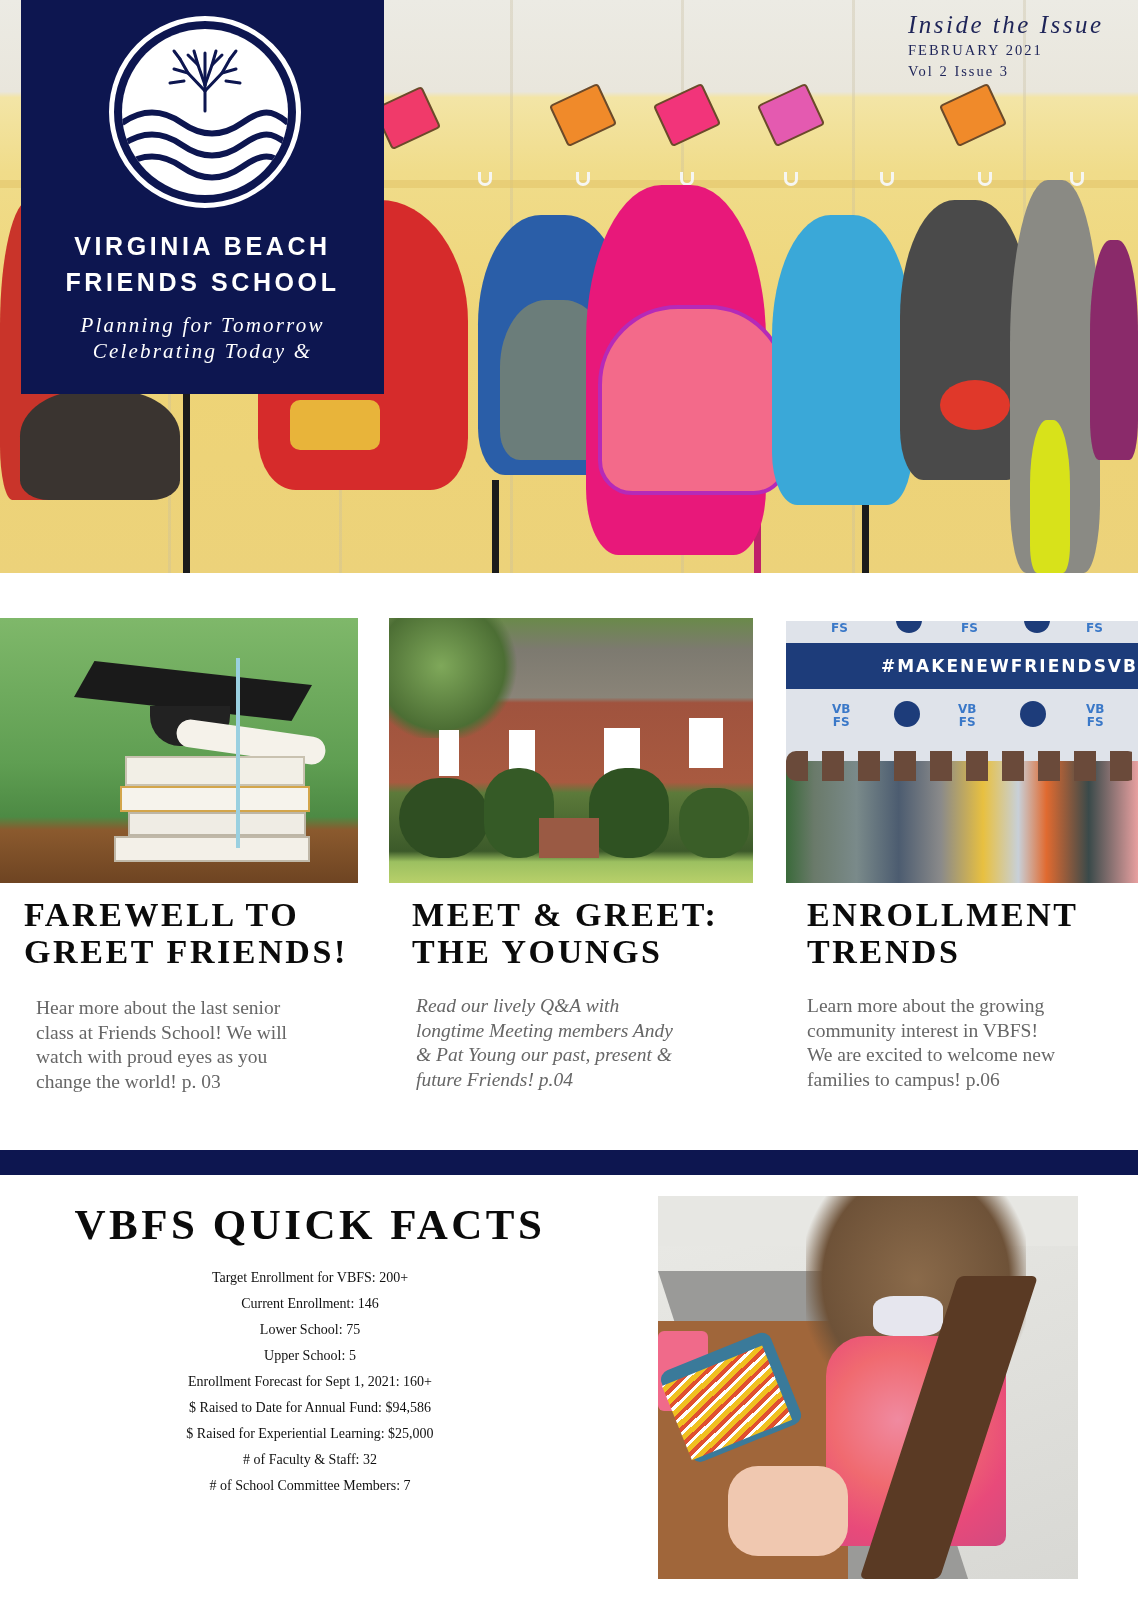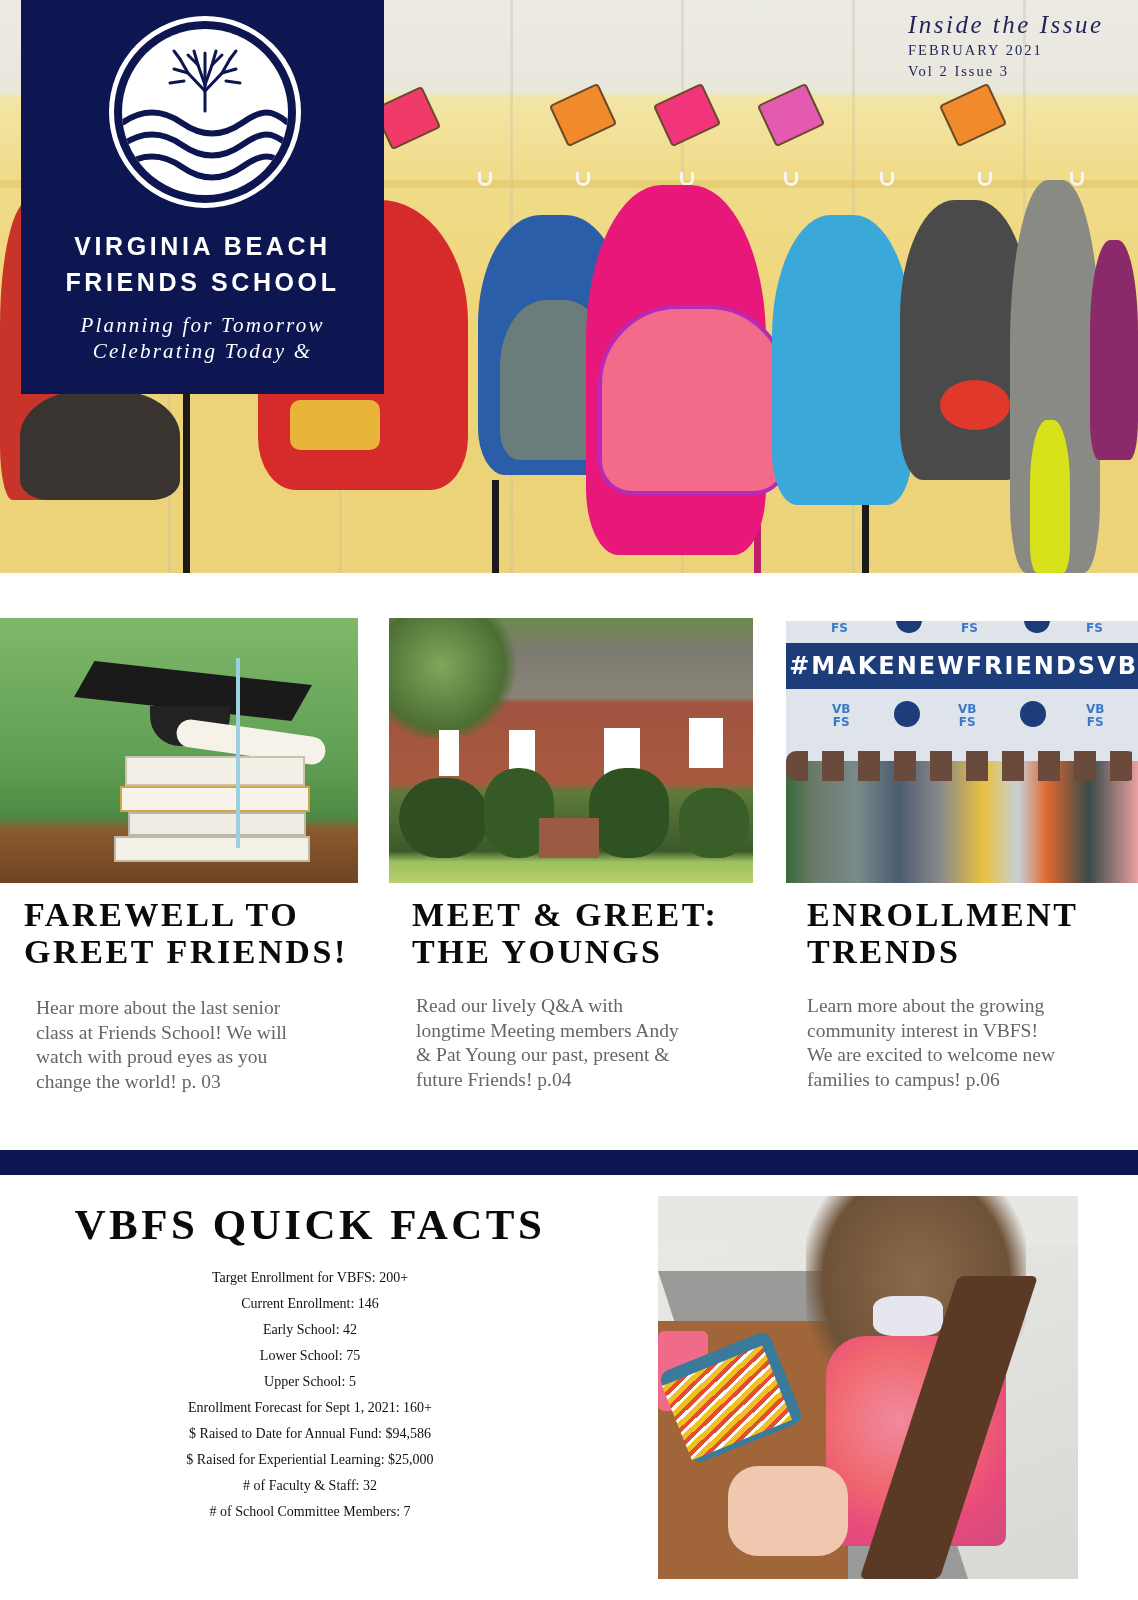--- a/index.html
+++ b/index.html
@@ -37,21 +37,21 @@
   .article p { position: absolute; left: 0; font-size: 19.5px; line-height: 24.5px; color: #666666; white-space: pre-line; }
 
   .a1 { left: 0; width: 358px; }
   .a1 .thumb { width: 358px; }
   .a1 h2 { left: 24px; top: 278px; }
   .a1 p { left: 24px; top: 378px; margin-left: 12px; }
 
   .a2 { left: 389px; width: 365px; }
   .a2 .thumb { width: 364px; }
   .a2 h2 { left: 23px; top: 278px; }
-  .a2 p { left: 27px; top: 376px; }
+  .a2 p { left: 27px; top: 376px; font-style: italic; }
 
   .a3 { left: 786px; width: 352px; }
   .a3 .thumb { width: 352px; top: 3px; }
   .a3 h2 { left: 21px; top: 278px; }
   .a3 p { left: 21px; top: 376px; }
 
   
   .band { position: absolute; left: 0; top: 1150px; width: 1138px; height: 25px; background: #0d1650; }
 
   
@@ -185,21 +185,21 @@
   <h2>MEET &amp; GREET:
 THE YOUNGS</h2>
   <p>Read our lively Q&amp;A with
 longtime Meeting members Andy
 &amp; Pat Young our past, present &amp;
 future Friends! p.04</p>
 </article>
 
 <article class="article a3">
   <div class="thumb" style="height:262px;background:#dfe3ea;">
-    <div style="position:absolute;left:0;top:22px;width:352px;height:46px;background:#1d3c7a;color:#ffffff;font-family:'DejaVu Sans','Liberation Sans',sans-serif;font-weight:700;font-size:24px;letter-spacing:2px;line-height:46px;text-align:right;">#MAKENEWFRIENDSVB</div>
+    <div style="position:absolute;left:0;top:22px;width:352px;height:46px;background:#1d3c7a;color:#ffffff;font-family:'DejaVu Sans','Liberation Sans',sans-serif;font-weight:700;font-size:17px;letter-spacing:2px;line-height:46px;text-align:right;">#MAKENEWFRIENDSVB</div>
     <div style="position:absolute;left:45px;top:0;color:#3a78c8;font-family:'DejaVu Sans',sans-serif;font-size:12px;font-weight:700;">FS</div>
     <div style="position:absolute;left:175px;top:0;color:#3a78c8;font-family:'DejaVu Sans',sans-serif;font-size:12px;font-weight:700;">FS</div>
     <div style="position:absolute;left:300px;top:0;color:#3a78c8;font-family:'DejaVu Sans',sans-serif;font-size:12px;font-weight:700;">FS</div>
     <div style="position:absolute;left:110px;top:-6px;width:26px;height:18px;border-radius:0 0 13px 13px;background:#1d3c7a;"></div>
     <div style="position:absolute;left:238px;top:-6px;width:26px;height:18px;border-radius:0 0 13px 13px;background:#1d3c7a;"></div>
     <div style="position:absolute;left:46px;top:82px;color:#3a78c8;font-family:'DejaVu Sans',sans-serif;font-size:12px;font-weight:700;line-height:13px;text-align:center;">VB<br>FS</div>
     <div style="position:absolute;left:172px;top:82px;color:#3a78c8;font-family:'DejaVu Sans',sans-serif;font-size:12px;font-weight:700;line-height:13px;text-align:center;">VB<br>FS</div>
     <div style="position:absolute;left:300px;top:82px;color:#3a78c8;font-family:'DejaVu Sans',sans-serif;font-size:12px;font-weight:700;line-height:13px;text-align:center;">VB<br>FS</div>
     <div style="position:absolute;left:108px;top:80px;width:26px;height:26px;border-radius:50%;background:#1d3c7a;"></div>
     <div style="position:absolute;left:234px;top:80px;width:26px;height:26px;border-radius:50%;background:#1d3c7a;"></div>
@@ -213,21 +213,20 @@
 We are excited to welcome new
 families to campus! p.06</p>
 </article>
 
 <div class="band"></div>
 
 <h1 class="facts-title">VBFS QUICK FACTS</h1>
 <ul class="facts-list">
   <li>Target Enrollment for VBFS: 200+</li>
   <li>Current Enrollment: 146</li>
-  <li>Early School: 42</li>
   <li>Lower School: 75</li>
   <li>Upper School: 5</li>
   <li>Enrollment Forecast for Sept 1, 2021: 160+</li>
   <li>$ Raised to Date for Annual Fund: $94,586</li>
   <li>$ Raised for Experiential Learning: $25,000</li>
   <li># of Faculty &amp; Staff: 32</li>
   <li># of School Committee Members: 7</li>
 </ul>
 
 <div class="photo-girl">

